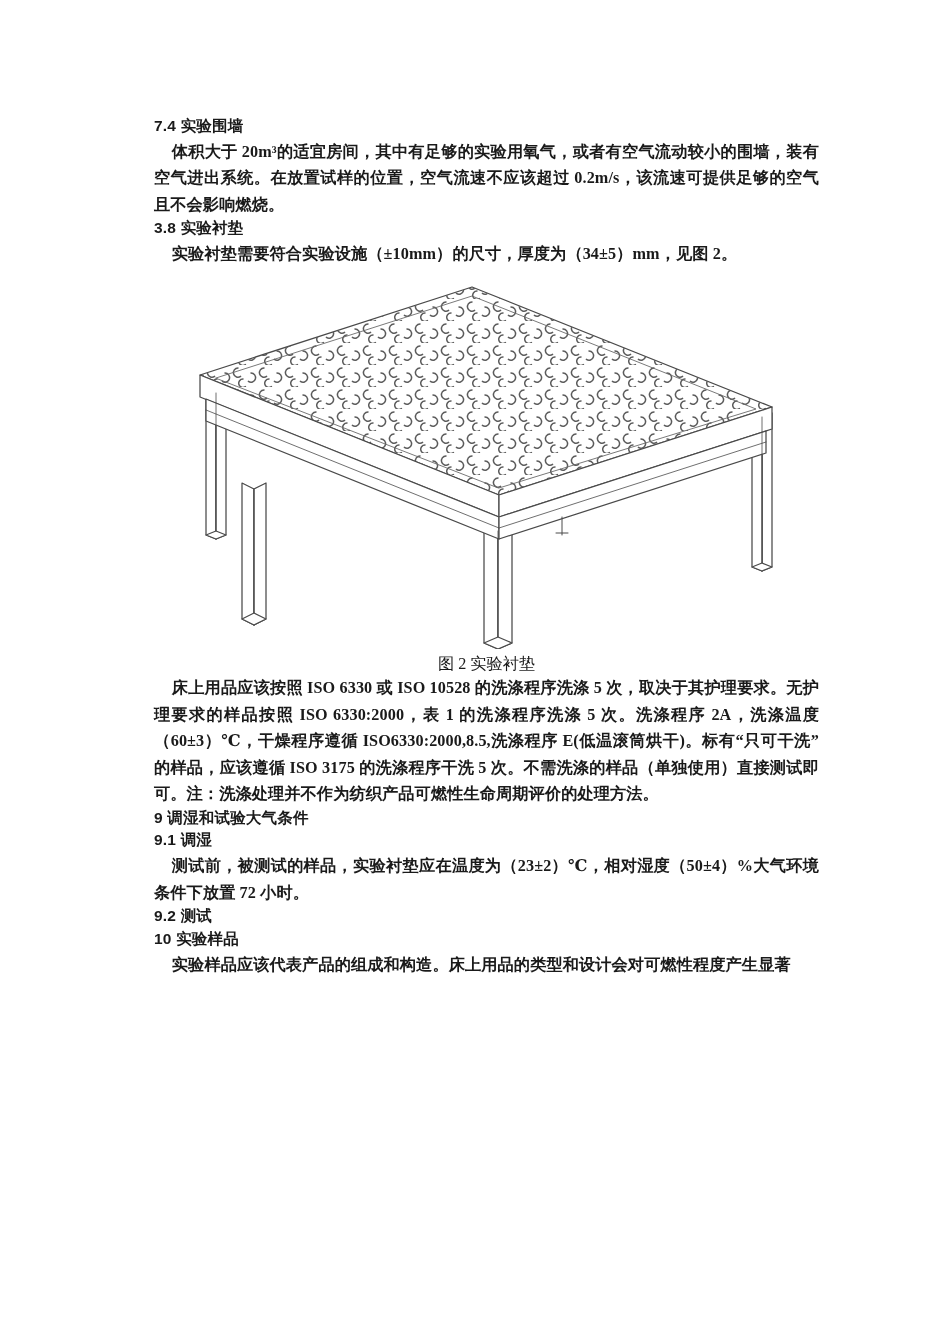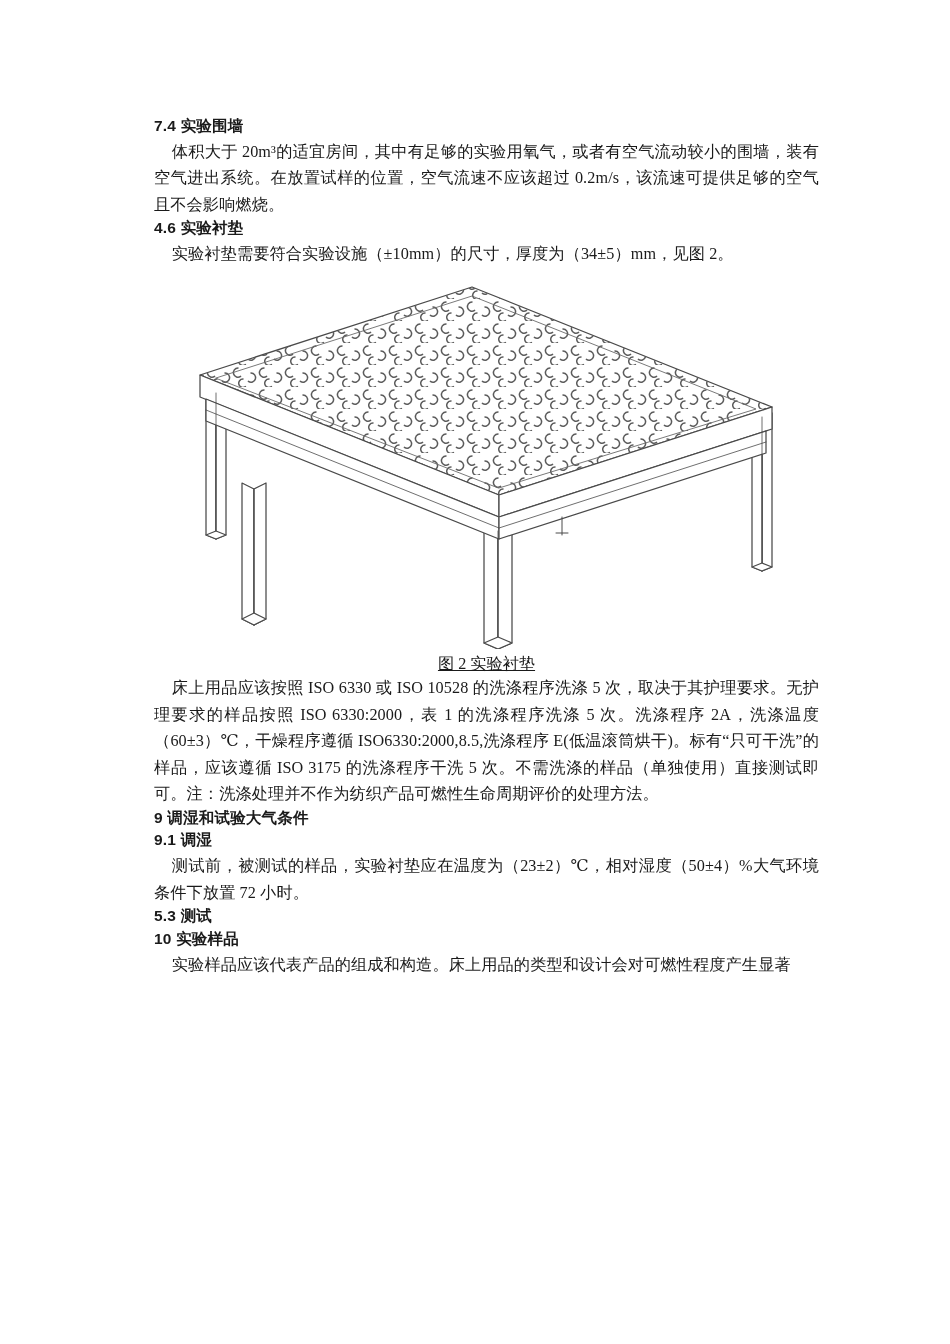--- a/index.html
+++ b/index.html
@@ -42,31 +42,30 @@
   .h-gap-top-lg { margin-top: 22px; }
 
   p.para {
     font-size: 16.2px;
     line-height: 26.4px;
     margin: 0;
     text-align: justify;
     text-justify: inter-ideograph;
     letter-spacing: 0.1px;
   }
-  p.indent1 { text-indent: 1.1em; }
+  p.indent1 { text-indent: 1.1em; font-weight: bold; }
   p.indent2 { text-indent: 2.1em; }
   .gap-sm { margin-top: 2px; }
   .gap-md { margin-top: 16px; }
 
   
   .figure-block {
     margin-top: 10px;
     width: 665px;
     position: relative;
-    text-decoration: underline;
   }
   .figure-svg-wrap {
     width: 665px;
     height: 372px;
     display: block;
   }
   .figure-caption {
     text-align: center;
     font-size: 16.2px;
     line-height: 22px;
@@ -76,21 +75,21 @@
 </style>
 </head>
 <body>
 
 <div class="page">
   <div class="content">
 
     <h2 class="heading">7.4 实验围墙</h2>
     <p class="para indent1"><span>体积大于 20m³的适宜房间，其中有足够的实验用氧气，或者有空气流动较小的围墙，装有空气进出系统。在放置试样的位置，空气流速不应该超过 0.2m/s，该流速可提供足够的空气且不会影响燃烧。</span></p>
 
-    <h2 class="heading h-gap-top">4.6 实验衬垫</h2>
+    <h2 class="heading h-gap-top">3.8 实验衬垫</h2>
     <p class="para indent1 gap-sm">实验衬垫需要符合实验设施（±10mm）的尺寸，厚度为（34±5）mm，见图 2。</p>
 
     <div class="figure-block">
       <svg class="figure-svg-wrap" viewBox="0 0 665 372" xmlns="http://www.w3.org/2000/svg">
         <defs>
 
           <pattern id="crescents" x="0" y="0" width="26" height="22" patternUnits="userSpaceOnUse">
             <g fill="none" stroke="#5b5b5b" stroke-width="1.5" stroke-linecap="round">
               <path d="M6 3 a4.6 4.6 0 1 0 2.6 8.4"></path>
               <path d="M19 8 a4.6 4.6 0 1 1 -2.6 8.4"></path>
@@ -152,19 +151,19 @@
       <p class="figure-caption">图 2 实验衬垫</p>
     </div>
 
     <p class="para indent1 gap-md">床上用品应该按照 ISO 6330 或  ISO 10528 的洗涤程序洗涤 5 次，取决于其护理要求。无护理要求的样品按照 ISO 6330:2000，表 1 的洗涤程序洗涤 5 次。洗涤程序 2A，洗涤温度（60±3）℃，干燥程序遵循 ISO6330:2000,8.5,洗涤程序 E(低温滚筒烘干)。标有“只可干洗”的样品，应该遵循 ISO 3175 的洗涤程序干洗 5 次。不需洗涤的样品（单独使用）直接测试即可。注：洗涤处理并不作为纺织产品可燃性生命周期评价的处理方法。</p>
 
     <h2 class="heading h-gap-top">9 调湿和试验大气条件</h2>
 
     <h2 class="heading h-gap-top-lg">9.1 调湿</h2>
     <p class="para indent1">测试前，被测试的样品，实验衬垫应在温度为（23±2）℃，相对湿度（50±4）%大气环境条件下放置 72 小时。</p>
 
-    <h2 class="heading">5.3 测试</h2>
+    <h2 class="heading">9.2 测试</h2>
 
     <h2 class="heading h-gap-top">10 实验样品</h2>
     <p class="para indent1 gap-md">实验样品应该代表产品的组成和构造。床上用品的类型和设计会对可燃性程度产生显著</p>
 
   </div>
 </div>
 
 </body></html>

